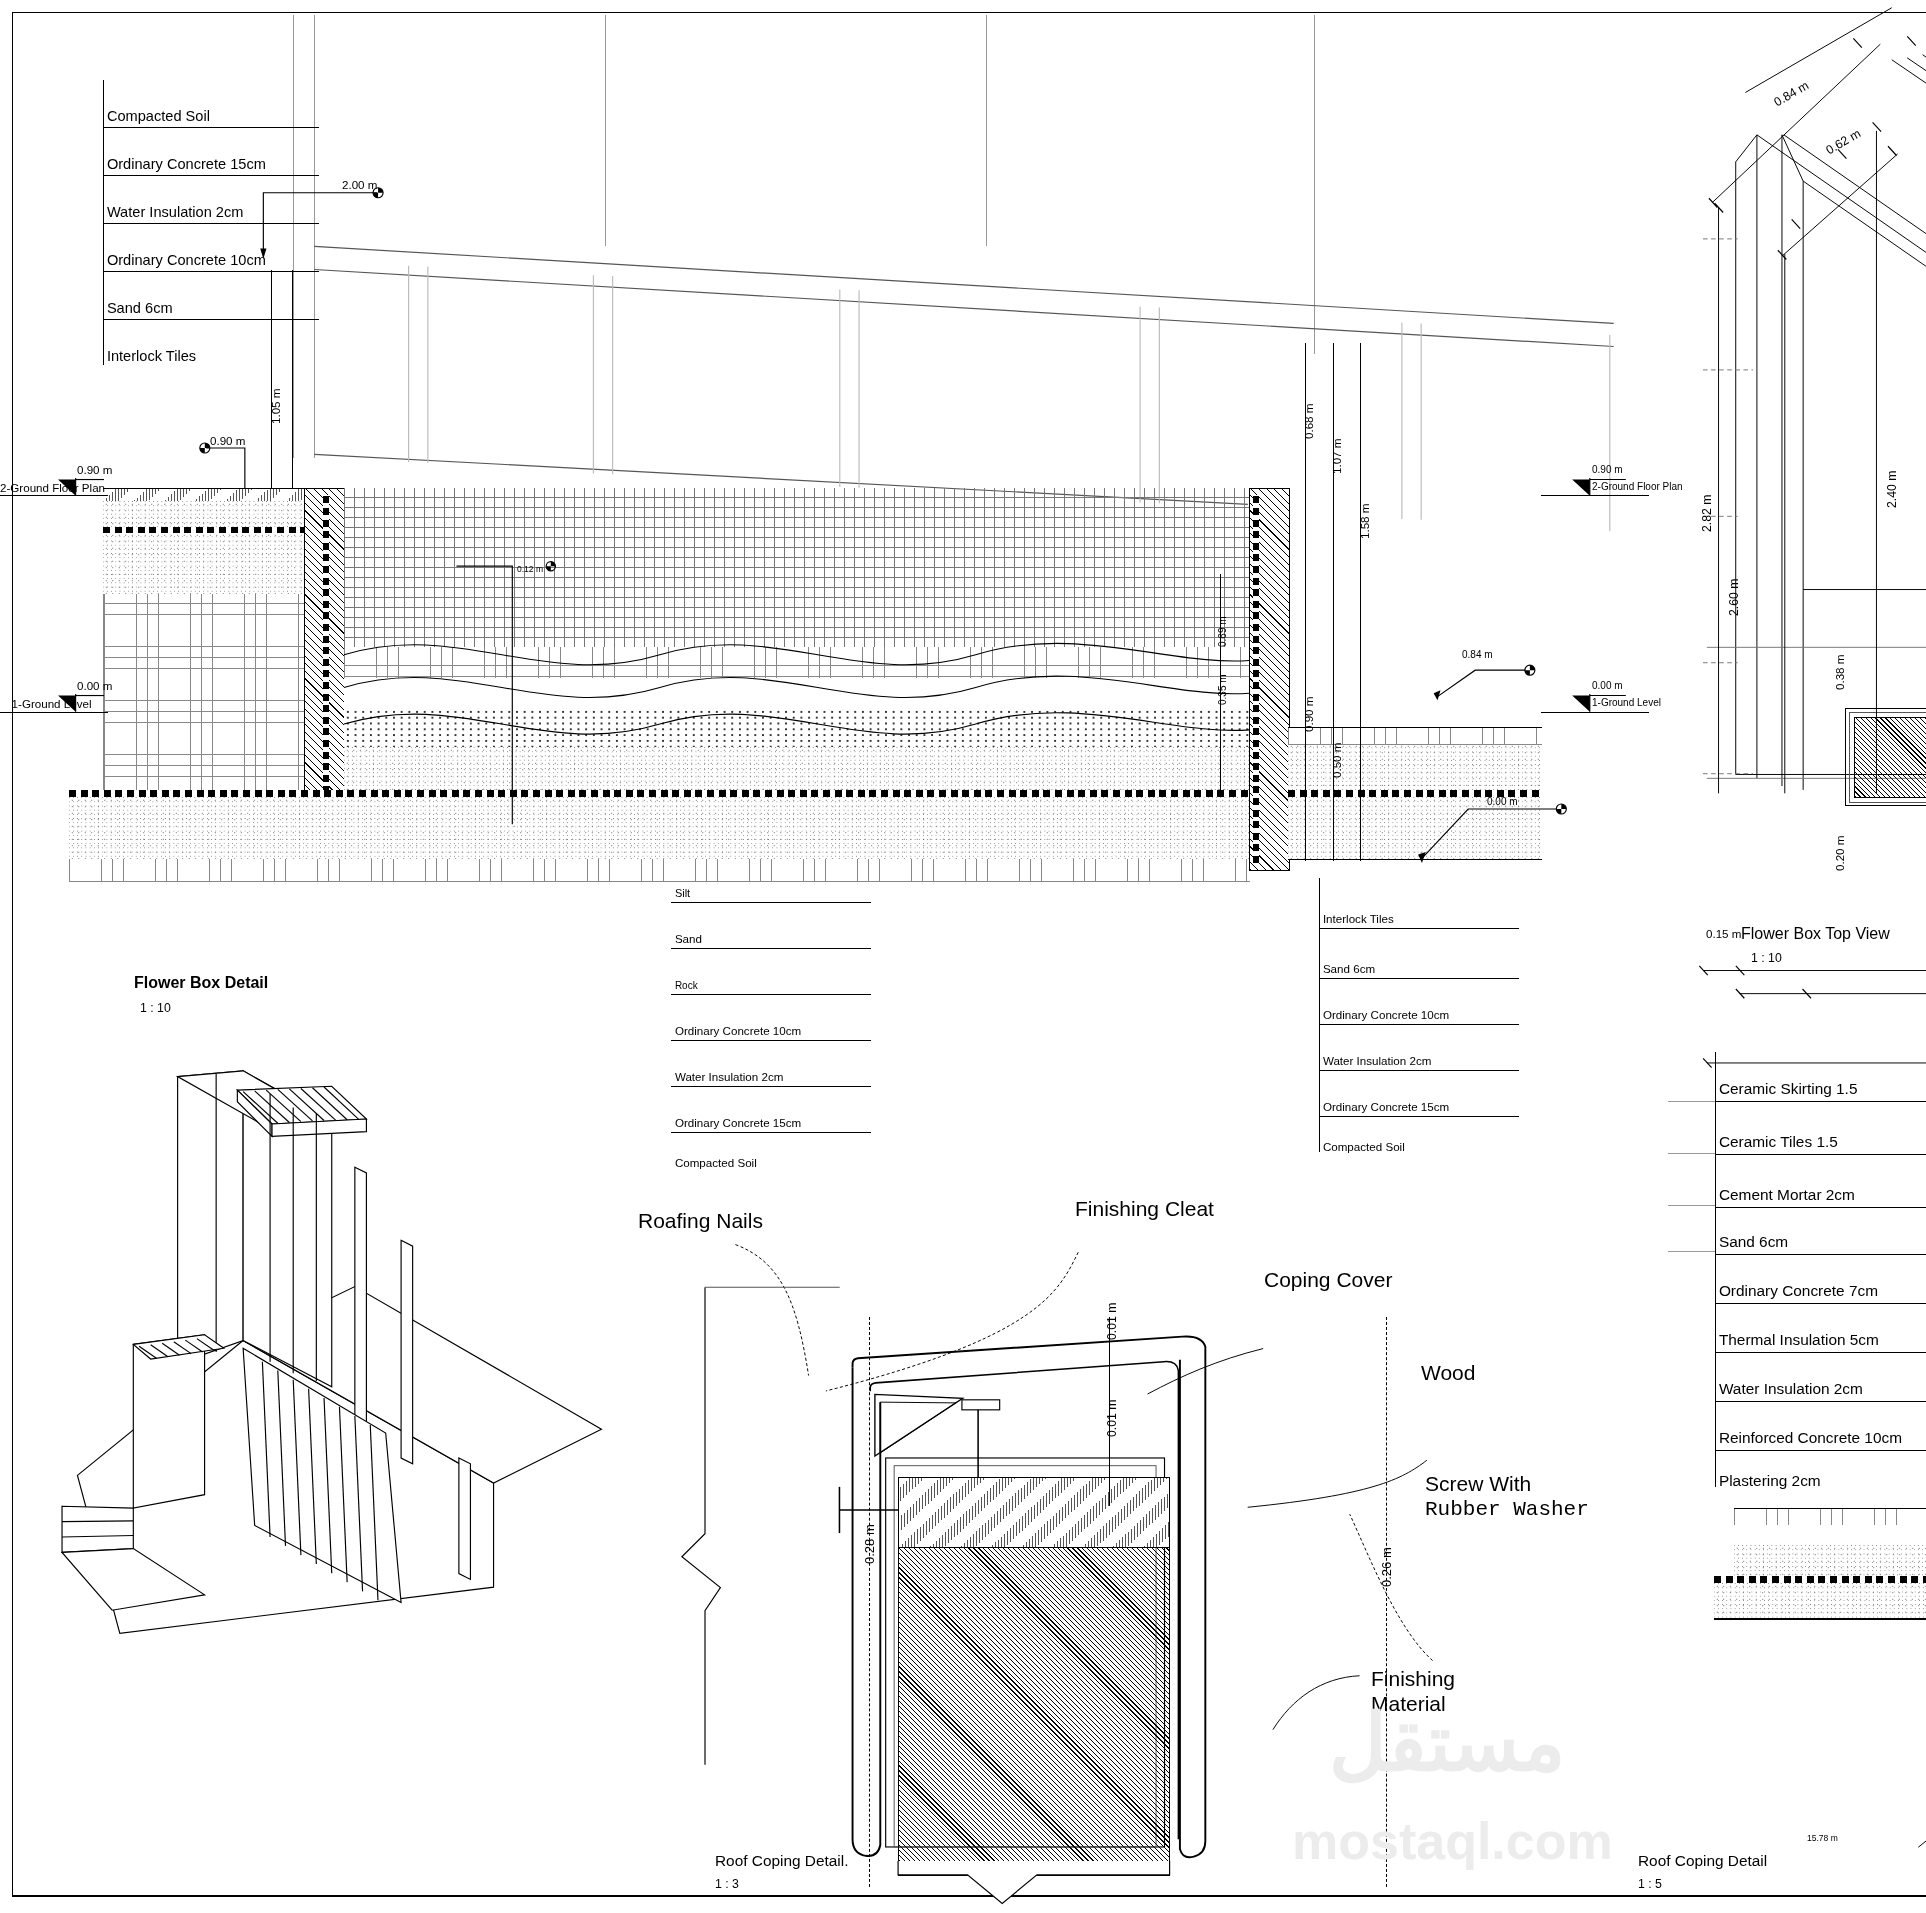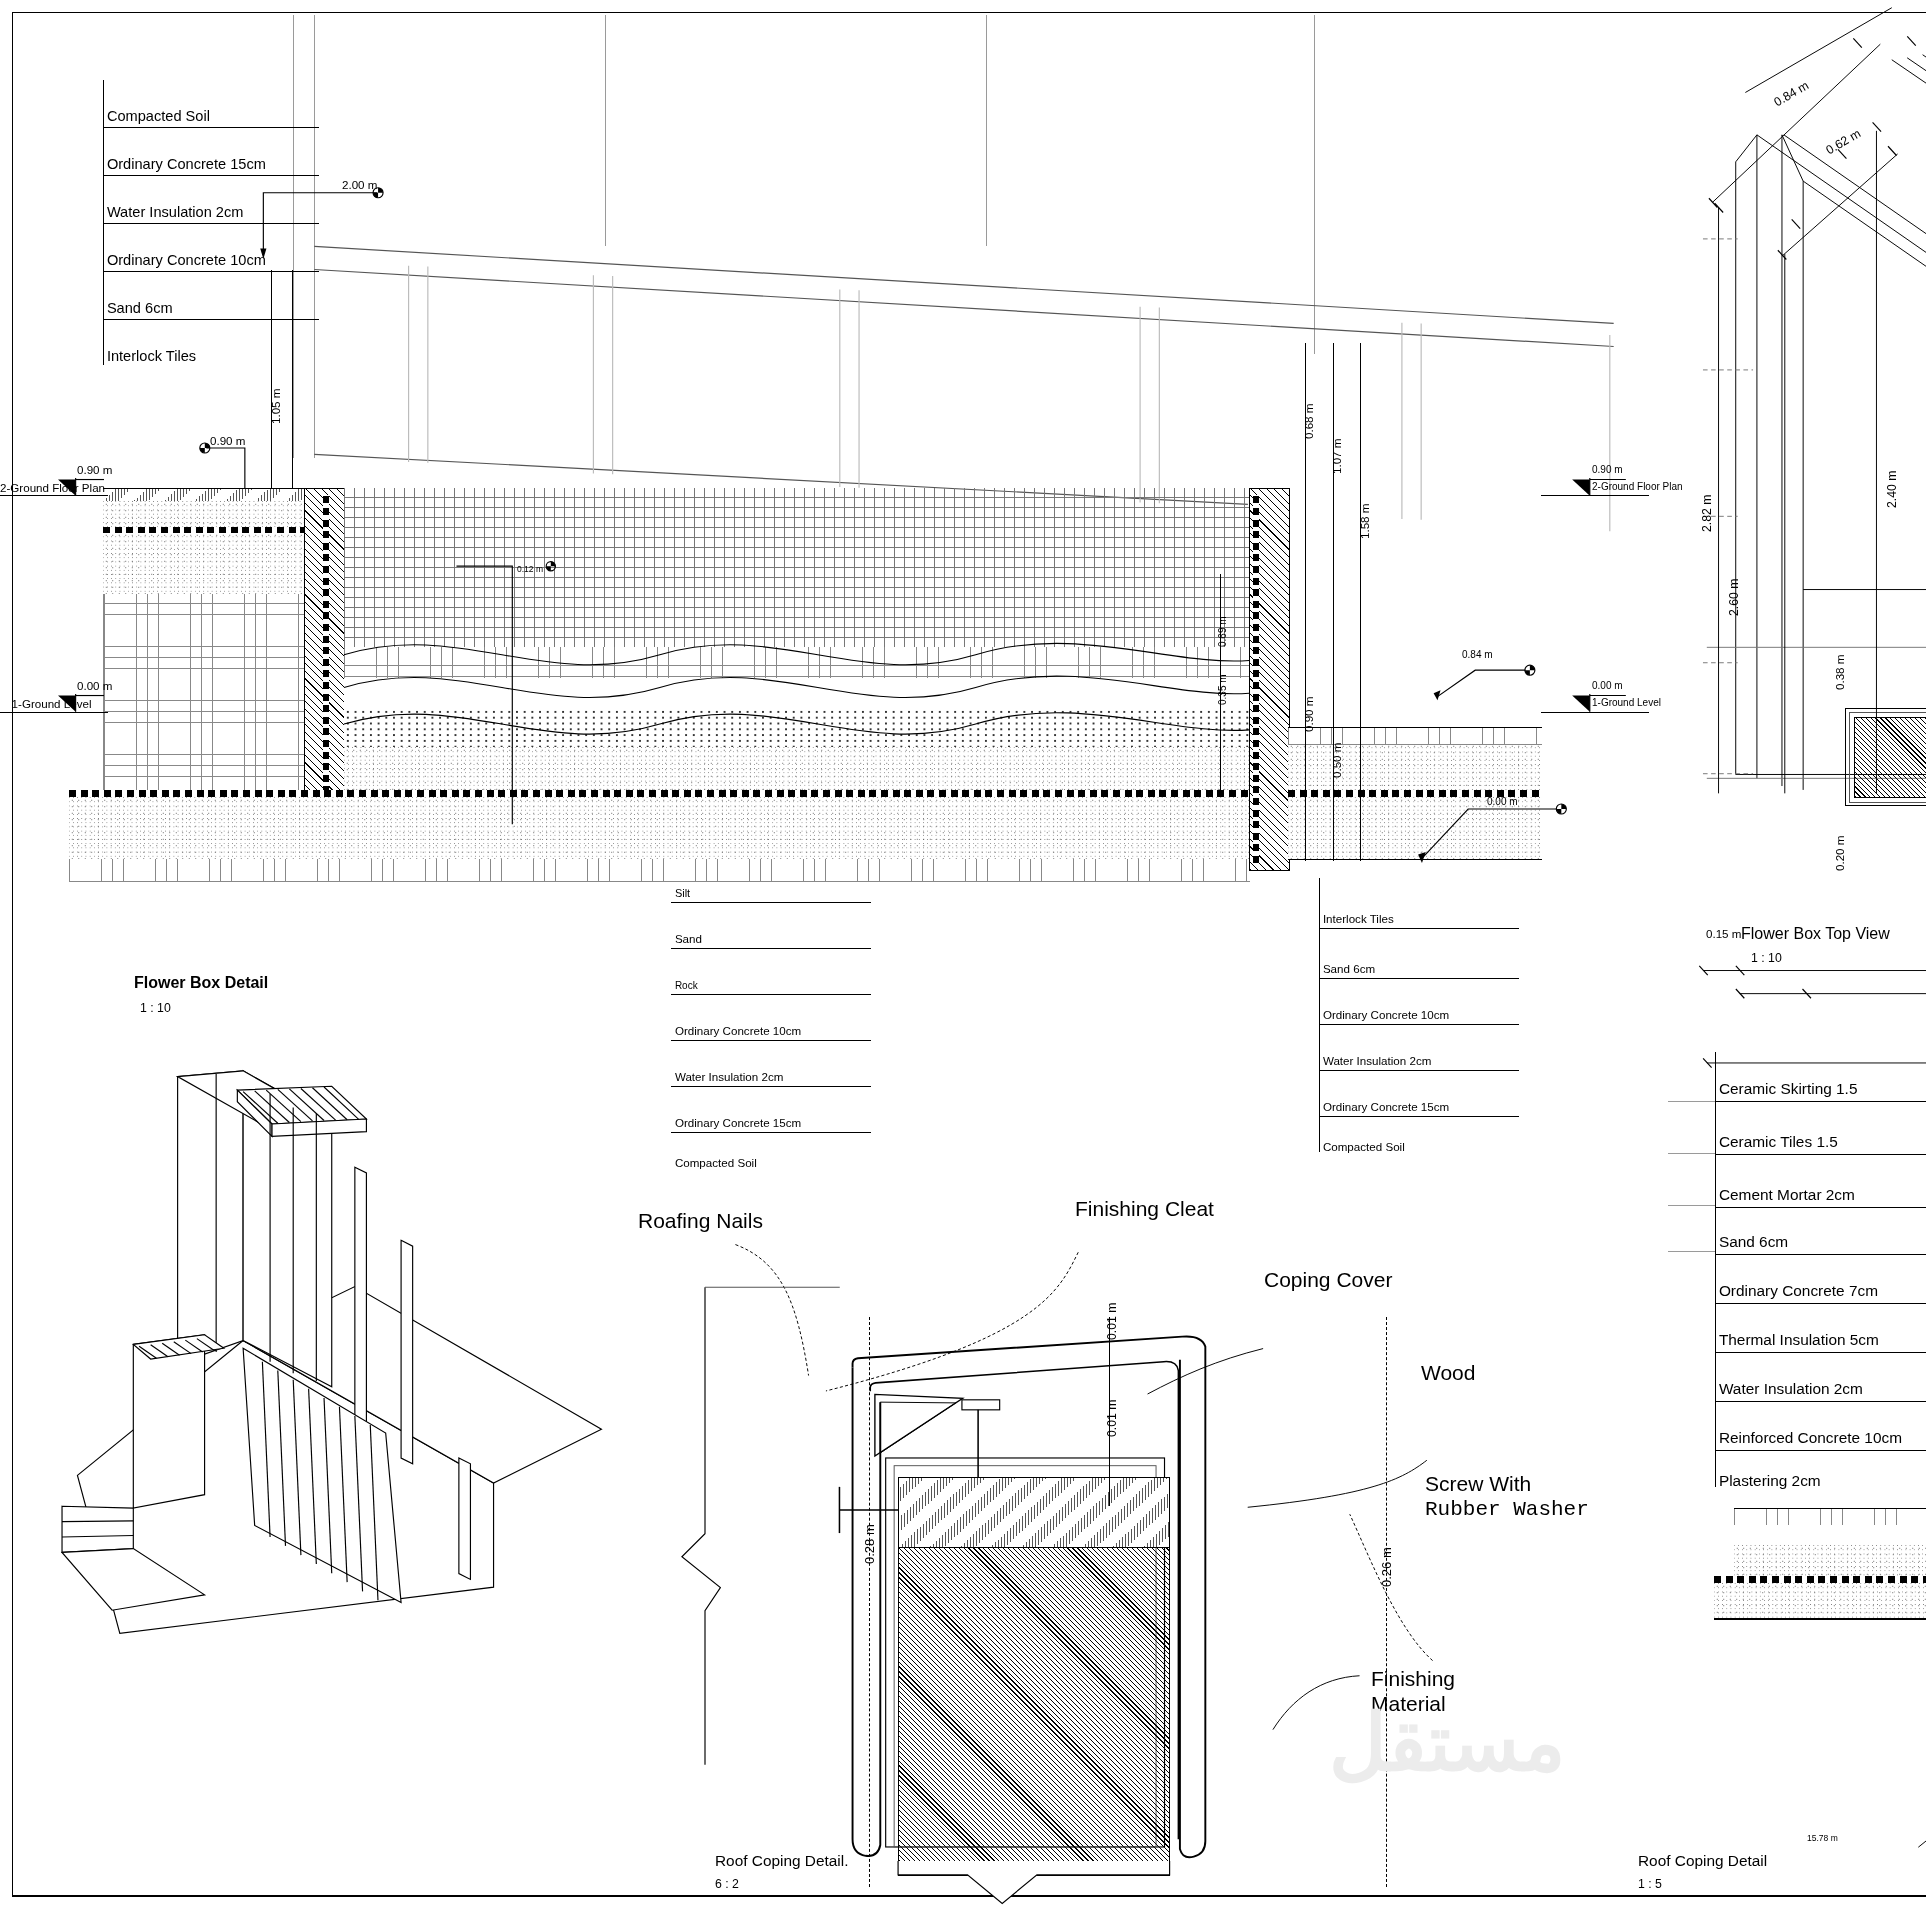--- a/index.html
+++ b/index.html
@@ -390,21 +390,21 @@
   <div class="ln" style="left:869px;top:1317px;width:0.8px;height:570px;border-left:0.8px dashed #000;background:transparent;"></div>
   <div class="txt rot90" style="left:863px;top:1564px;font-size:13px;">0.28 m</div>
   <div class="ln" style="left:1386px;top:1317px;width:0.8px;height:570px;border-left:0.8px dashed #000;background:transparent;"></div>
   <div class="txt rot90" style="left:1380px;top:1587px;font-size:13px;">0.26 m</div>
   <div class="ln" style="left:1109px;top:1317px;width:0.8px;height:89px;"></div>
   <div class="txt rot90" style="left:1106px;top:1340px;font-size:12.3px;">0.01 m</div>
   <div class="ln" style="left:1109px;top:1406px;width:0.8px;height:100px;"></div>
   <div class="txt rot90" style="left:1106px;top:1437px;font-size:12.3px;">0.01 m</div>
 
   <div class="txt" style="left:715px;top:1853px;font-size:15.4px;">Roof Coping Detail.</div>
-  <div class="txt" style="left:715px;top:1878px;font-size:12.3px;">6 : 2</div>
+  <div class="txt" style="left:715px;top:1878px;font-size:12.3px;">1 : 3</div>
 
   <svg style="left:1676px;top:23px;width:944px;height:925px;" viewBox="0 0 2450 2400" width="944" height="925">
     <g stroke="#000" stroke-width="2.5" fill="none">
 
       <line x1="180" y1="180" x2="560" y2="-40"></line>
       <line x1="560" y1="95" x2="2280" y2="1270"></line>
       <line x1="600" y1="90" x2="2320" y2="1265"></line>
       <line x1="640" y1="82" x2="2360" y2="1258"></line>
       <line x1="210" y1="290" x2="1980" y2="1520"></line>
       <line x1="280" y1="290" x2="2050" y2="1520"></line>
@@ -544,15 +544,16 @@
   <svg style="left:1772px;top:1695px;width:308px;height:162px;" viewBox="0 0 800 420" width="308" height="162">
     <polyline points="380,395 560,250 780,165" fill="none" stroke="#000" stroke-width="2.5"></polyline>
   </svg>
 
   <div class="txt" style="left:1638px;top:1853px;font-size:15.4px;">Roof Coping Detail</div>
   <div class="txt" style="left:1638px;top:1878px;font-size:12.3px;">1 : 5</div>
 
   <div class="txt" style="left:2808px;top:1586px;font-size:10px;"></div>
 
   <div class="wm" style="left:1329px;top:1697px;font-size:79px;direction:rtl;">مستقل</div>
+  <div class="wm" style="left:1292px;top:1811px;font-size:52px;">mostaql.com</div>
 
 </div>
 
 
 </body></html>

